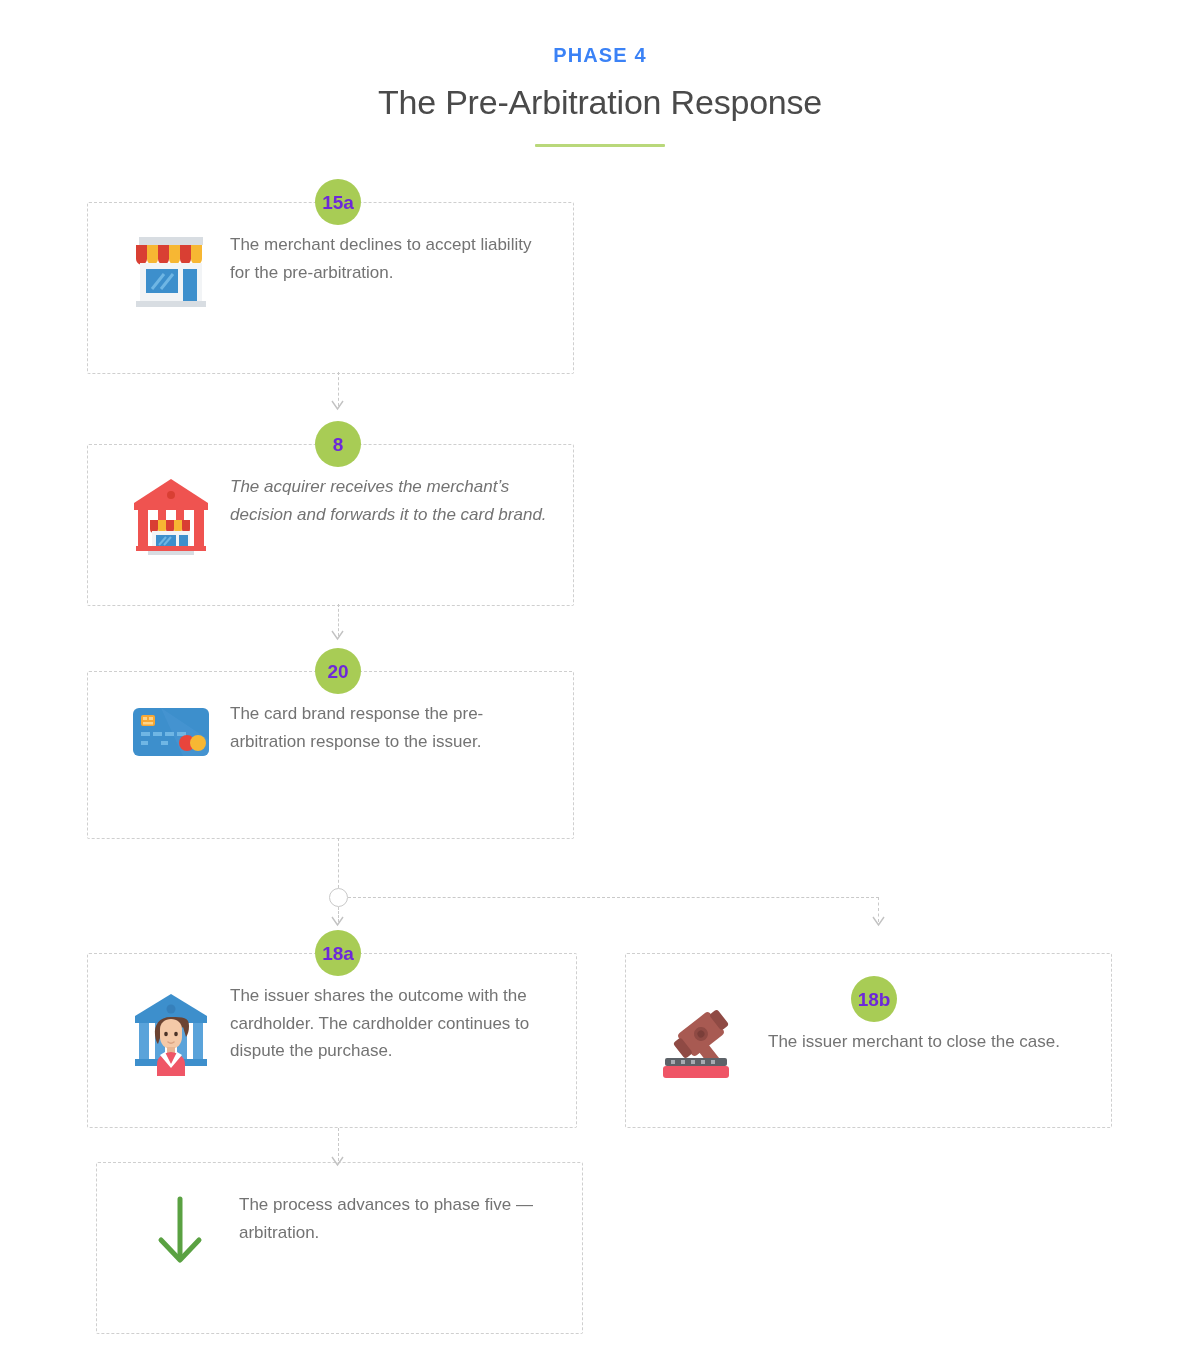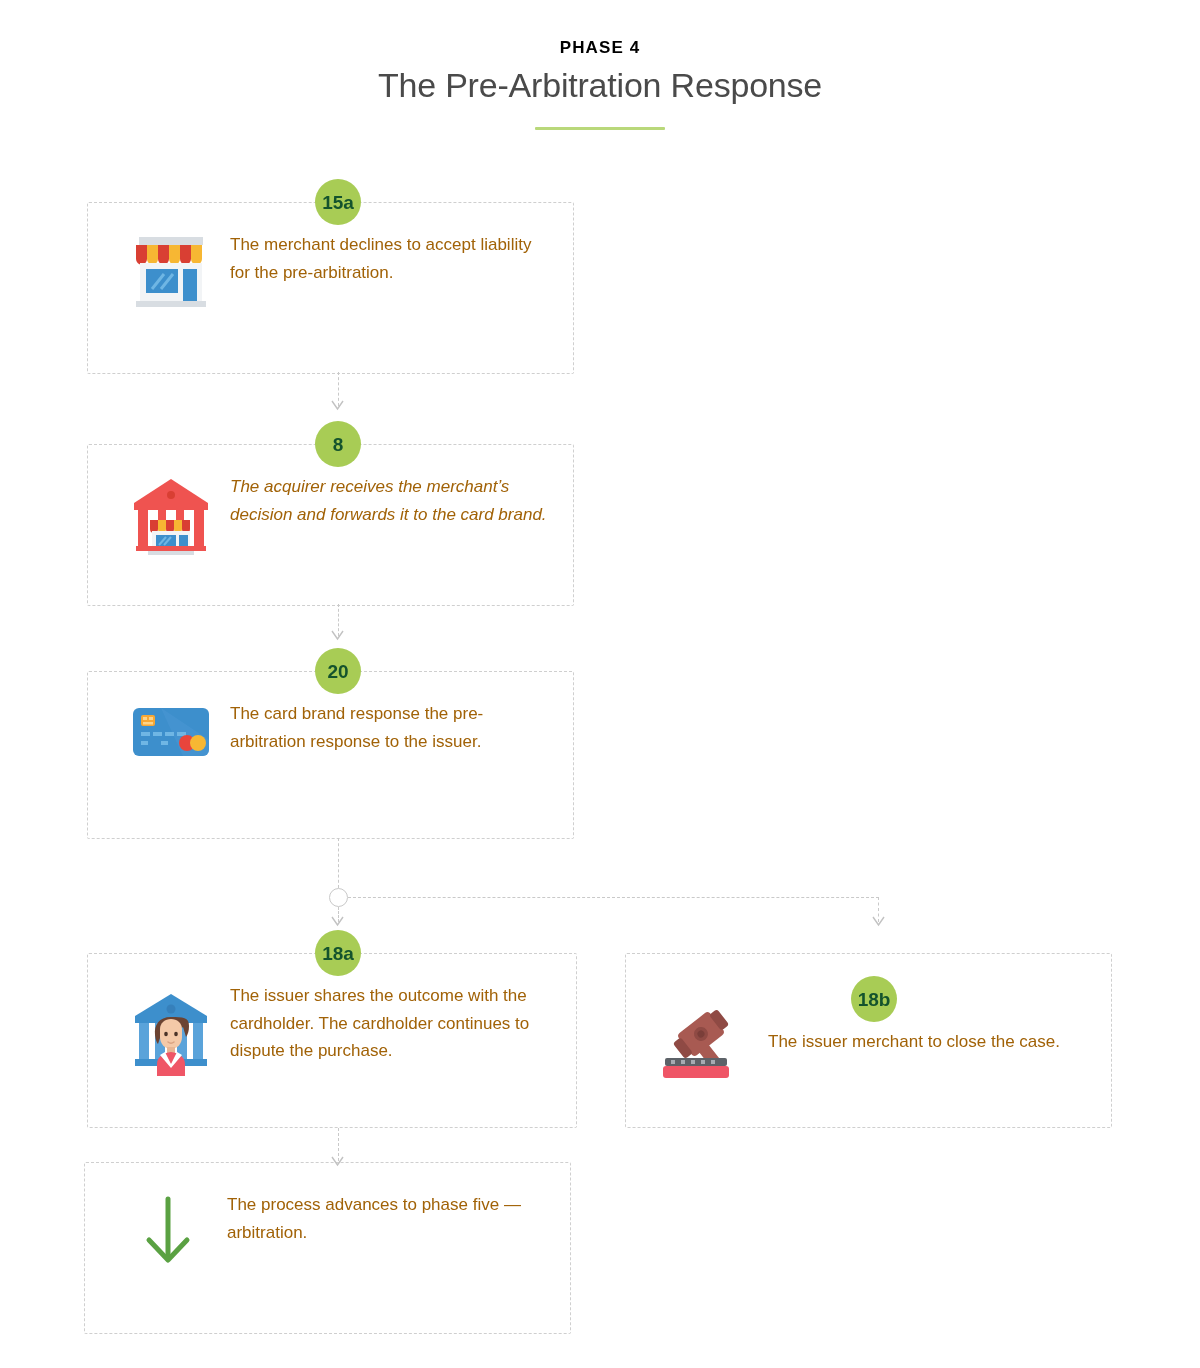--- a/index.html
+++ b/index.html
@@ -17,31 +17,31 @@
     overflow: hidden;
   }
 
   
   .header {
     position: absolute;
     top: 38px; left: 0; width: 1200px;
     text-align: center;
   }
   .phase-label {
-    font-size: 17px;
+    font-size: 20px;
     font-weight: bold;
     letter-spacing: 1.1px;
-    color: #000000;
-    margin: 0 0 6px 0;
+    color: #3b82f6;
+    margin: 6px 0 6px 0;
   }
   .main-title {
     font-size: 34px;
     font-weight: normal;
     color: #4a4a4a;
-    margin: 8px;
+    margin: 16px;
     letter-spacing: -0.2px;
   }
   .title-rule {
     width: 130px;
     height: 3px;
     background: #b9d87a;
     margin: 22px auto 0 auto;
     border-radius: 1px;
   }
 
@@ -64,33 +64,33 @@
     flex: 0 0 118px;
     display: flex;
     align-items: center;
     justify-content: center;
     padding-top: 4px;
   }
   .step-text {
     flex: 1;
     font-size: 17px;
     line-height: 1.62;
-    color: #a16207;
+    color: #737373;
     padding-top: 2px;
   }
   .step.b-variant .step-inner { align-items: center; padding-top: 0; padding-bottom: 0; }
   .step.b-variant .icon-wrap { padding-top: 0; }
 
   
   .badge {
     position: absolute;
     width: 46px; height: 46px;
     border-radius: 50%;
     background: #a8cc55;
-    color: #14532d;
+    color: #6d28d9;
     font-size: 19px;
     font-weight: bold;
     display: flex;
     align-items: center;
     justify-content: center;
     z-index: 5;
     line-height: 1;
   }
 
   
@@ -343,21 +343,21 @@
               <rect x="42" y="60" width="4" height="4"></rect>
               <rect x="52" y="60" width="4" height="4"></rect>
             </g>
             <rect x="4" y="66" width="66" height="12" rx="3" fill="#ef5566"></rect>
           </svg>
         </div>
         <div class="step-text">The issuer merchant to close the case.</div>
       </div>
     </div>
 
-    <div class="step" style="left:84px; top:1162px; width:487px; height:172px;">
+    <div class="step" style="left:96px; top:1162px; width:487px; height:172px;">
       <div class="step-inner">
         <div class="icon-wrap">
           <svg width="62" height="76" viewBox="0 0 62 76">
             <line x1="31" y1="6" x2="31" y2="64" stroke="#5aa142" stroke-width="5" stroke-linecap="round"></line>
             <path d="M12 47 L31 67 L50 47" fill="none" stroke="#5aa142" stroke-width="5" stroke-linecap="round" stroke-linejoin="round"></path>
           </svg>
         </div>
         <div class="step-text">The process advances to phase five — arbitration.</div>
       </div>
     </div>

